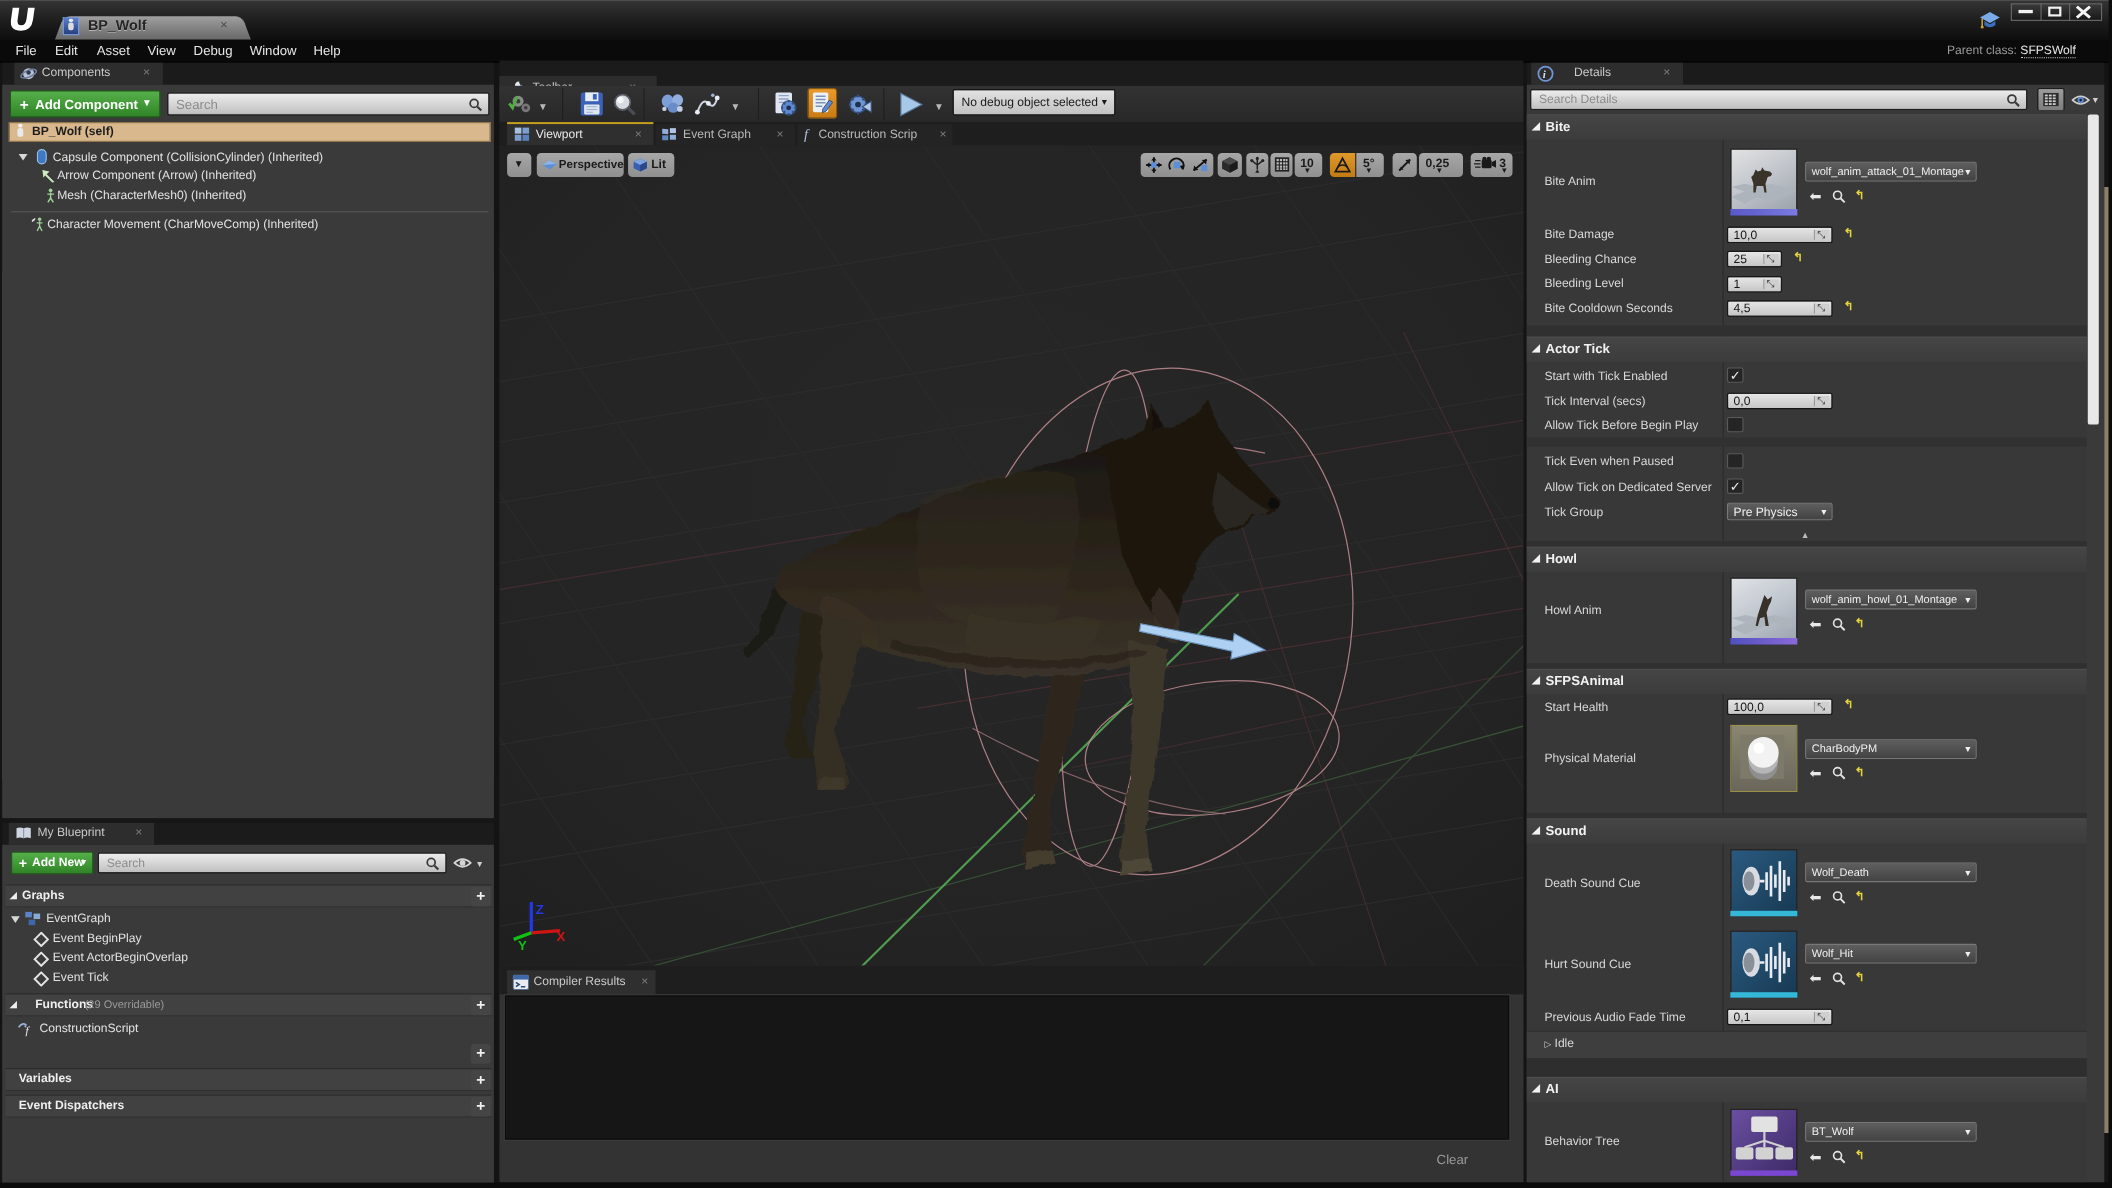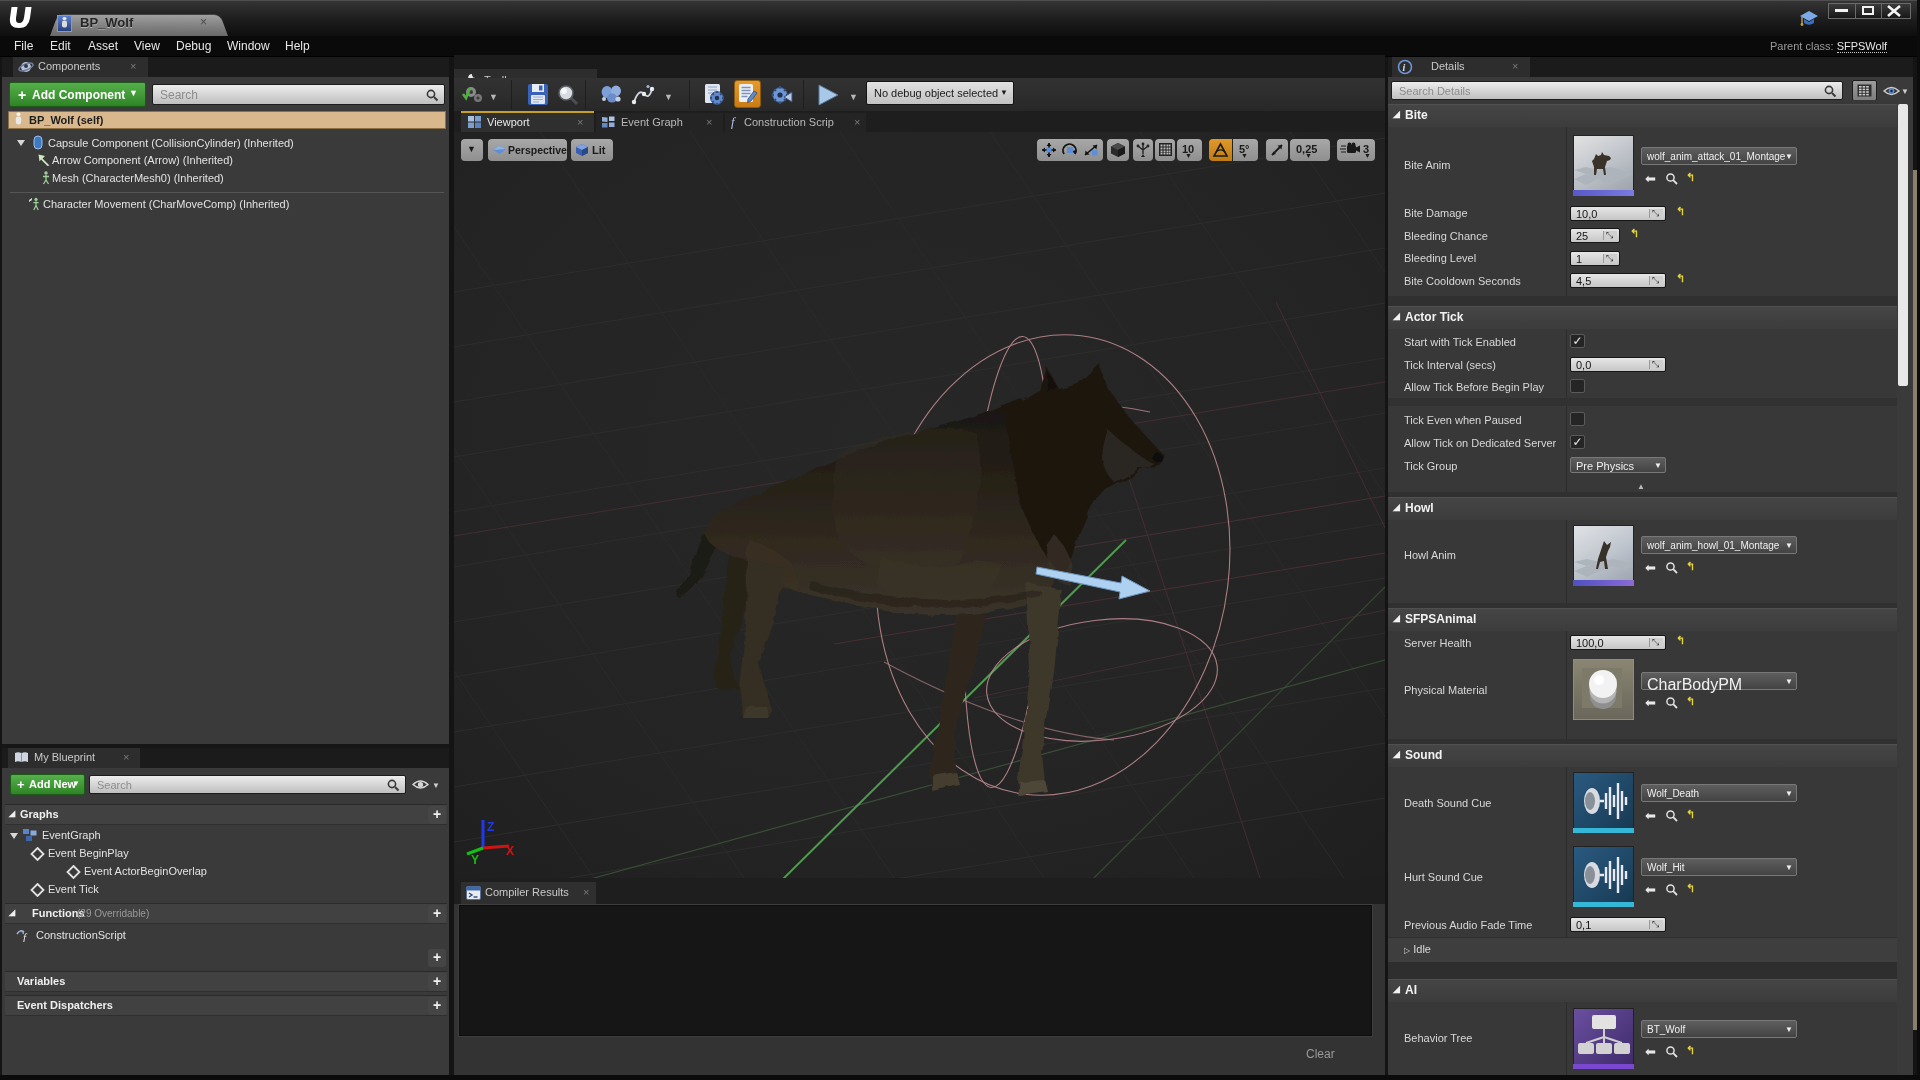--- a/index.html
+++ b/index.html
@@ -165,21 +165,21 @@
     </svg>
 <svg class="abs" style="left:22px;top:828px;" width="16" height="14" viewBox="0 0 16 14">
       <rect x="1" y="1" width="6" height="5" fill="#5a83c8"></rect>
       <rect x="8.5" y="2.5" width="6" height="5" fill="#89a9d8"></rect>
       <rect x="4" y="8" width="6" height="5" fill="#3f68aa"></rect>
     </svg>
 <div class="row" style="left:42px;top:829px;">EventGraph</div>
 <div class="row" style="left:48px;top:847px;"><svg style="position:absolute;left:-18px;top:0px;" width="15" height="14" viewBox="0 0 15 14">
         <path d="M7.5 1 L13.5 7 L7.5 13 L1.5 7 Z" fill="none" stroke="#e2e2e2" stroke-width="1.8"></path>
       </svg>Event BeginPlay</div>
-<div class="row" style="left:48px;top:865px;margin-left:36px;"><svg style="position:absolute;left:-18px;top:0px;" width="15" height="14" viewBox="0 0 15 14">
+<div class="row" style="left:48px;top:865px;"><svg style="position:absolute;left:-18px;top:0px;" width="15" height="14" viewBox="0 0 15 14">
         <path d="M7.5 1 L13.5 7 L7.5 13 L1.5 7 Z" fill="none" stroke="#e2e2e2" stroke-width="1.8"></path>
       </svg>Event ActorBeginOverlap</div>
 <div class="row" style="left:48px;top:883px;"><svg style="position:absolute;left:-18px;top:0px;" width="15" height="14" viewBox="0 0 15 14">
         <path d="M7.5 1 L13.5 7 L7.5 13 L1.5 7 Z" fill="none" stroke="#e2e2e2" stroke-width="1.8"></path>
       </svg>Event Tick</div>
 
 <div class="hdr" style="left:5px;top:903px;width:442px;height:21px;">
       <span style="position:absolute;left:4px;top:4px;font-size:8px;">◢</span>
       <span style="position:absolute;left:15px;top:3px;padding-left:12px;">Functions</span>
       <span style="position:absolute;left:72px;top:4px;font-weight:normal;color:#9a9a9a;font-size:10px;">(29 Overridable)</span>
@@ -705,38 +705,38 @@
       <circle cx="5.5" cy="5.5" r="3.6" fill="none" stroke="#e2e2e2" stroke-width="1.5"></circle>
       <path d="M8.2 8.2 L12 12" stroke="#e2e2e2" stroke-width="1.8"></path>
     </svg>
 <div class="undo" style="left:1686px;top:560px;">↰</div>
 
 <div class="abs" style="left:1388px;top:603px;width:509px;height:5px;background:#303030;"></div>
 <div class="cat" style="left:1388px;top:608px;width:509px;height:23px;">
       <span style="position:absolute;left:5px;top:4px;font-size:9px;">◢</span>
       <span style="position:absolute;left:17px;top:3px;">SFPSAnimal</span>
     </div>
-<div class="lbl" style="left:1404px;top:637px;">Server Health</div>
+<div class="lbl" style="left:1404px;top:637px;">Start Health</div>
 <div class="spin" style="left:1570px;top:635px;width:96px;height:15px;">
       <span style="position:absolute;left:5px;top:1px;">100,0</span>
       <span class="corner"></span>
     </div>
 <div class="undo" style="left:1676px;top:634px;">↰</div>
 <div class="lbl" style="left:1404px;top:684px;">Physical Material</div>
 <div class="thumb" style="left:1573px;top:659px;background:linear-gradient(#8a8672,#6a665a);border:1px solid #9a9046;">
   <svg width="59" height="59" viewBox="0 0 59 59">
         <rect x="8" y="8" width="40" height="40" fill="#7d7a6a"></rect>
         <circle cx="29" cy="36" r="13" fill="#8f8f8f"></circle>
         <circle cx="29" cy="30" r="13.5" fill="#b5b5b5"></circle>
         <circle cx="29" cy="24" r="14" fill="#f2f2f2"></circle>
         <circle cx="25" cy="20" r="5" fill="#ffffff"></circle>
       </svg>
 </div>
 <div class="combo" style="left:1641px;top:672px;width:156px;height:18px;">
-      <span style="position:absolute;left:5px;top:3px;font-size:16px;">CharBodyPM</span>
+      <span style="position:absolute;left:5px;top:3px;font-size:10px;">CharBodyPM</span>
       <span style="position:absolute;right:3px;top:4px;font-size:8px;">▼</span>
     </div>
 <div class="aicons" style="left:1645px;top:695px;">⬅</div>
 <svg class="abs" style="left:1665px;top:696px;" width="13" height="13" viewBox="0 0 13 13">
       <circle cx="5.5" cy="5.5" r="3.6" fill="none" stroke="#e2e2e2" stroke-width="1.5"></circle>
       <path d="M8.2 8.2 L12 12" stroke="#e2e2e2" stroke-width="1.8"></path>
     </svg>
 <div class="undo" style="left:1686px;top:695px;">↰</div>
 
 <div class="abs" style="left:1388px;top:739px;width:509px;height:5px;background:#303030;"></div>

